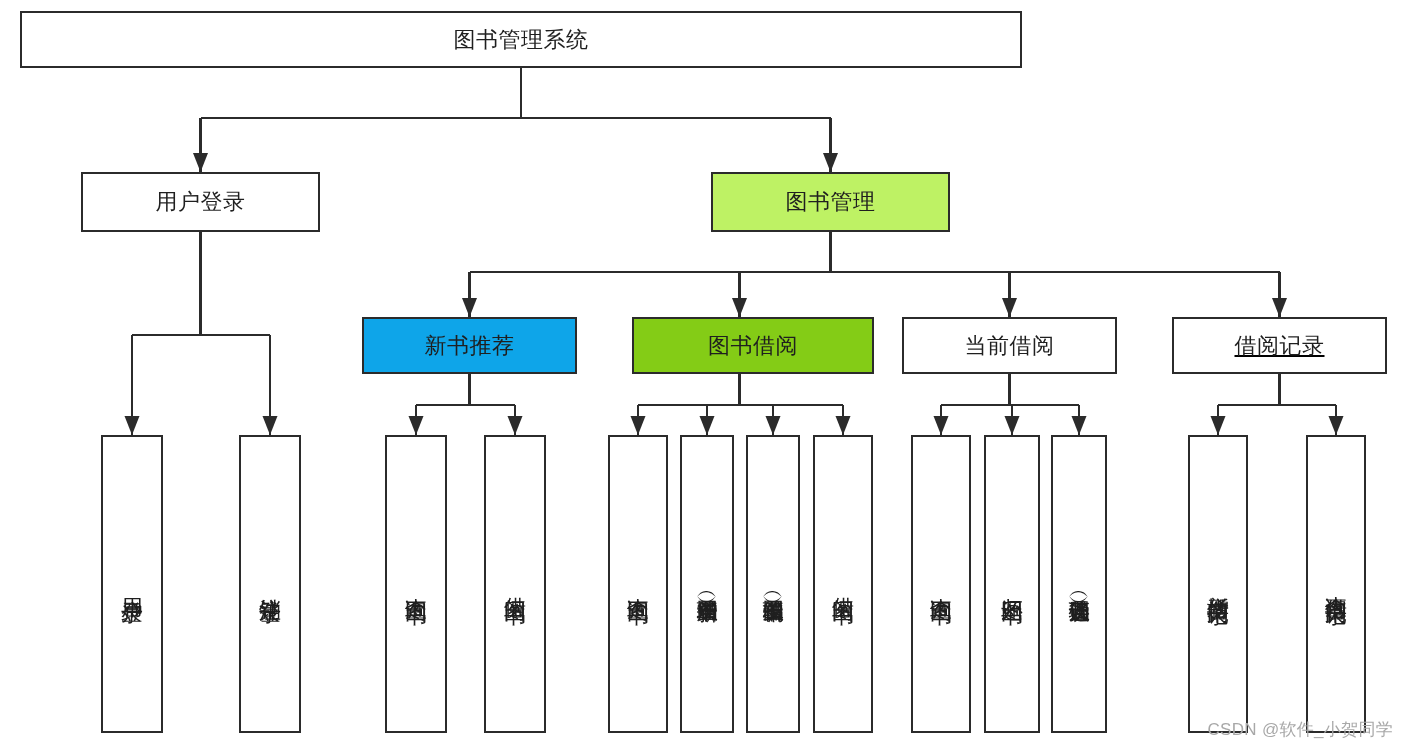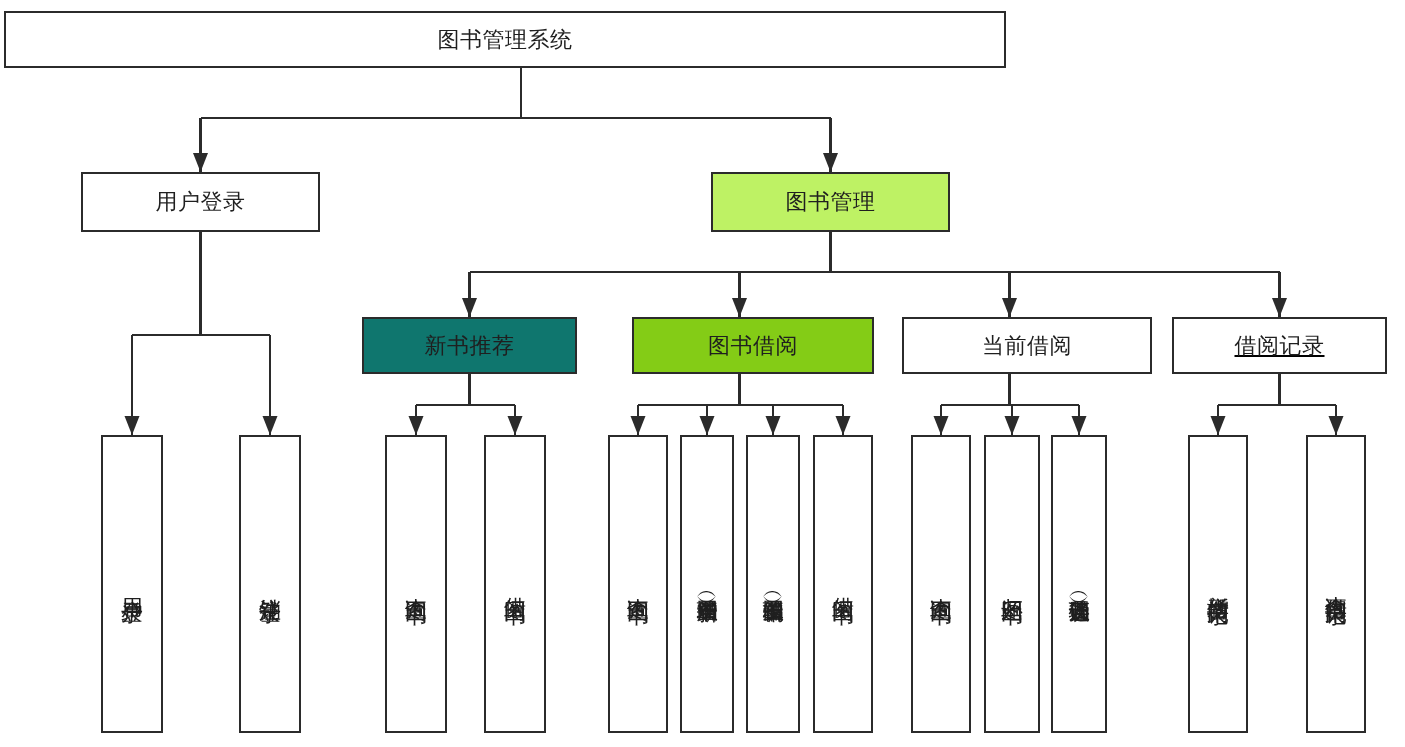--- a/index.html
+++ b/index.html
@@ -120,36 +120,36 @@
       <line x1="1079" y1="405" x2="1079" y2="435" stroke="#2b2b2b" stroke-width="2.6" shape-rendering="crispEdges"></line>
       <polygon points="1071.5,416 1086.5,416 1079,435" fill="#2b2b2b"></polygon>
       <line x1="1279.5" y1="374" x2="1279.5" y2="405" stroke="#2b2b2b" stroke-width="2.6" shape-rendering="crispEdges"></line>
       <line x1="1218" y1="405" x2="1336" y2="405" stroke="#2b2b2b" stroke-width="2.6" shape-rendering="crispEdges"></line>
       <line x1="1218" y1="405" x2="1218" y2="435" stroke="#2b2b2b" stroke-width="2.6" shape-rendering="crispEdges"></line>
       <polygon points="1210.5,416 1225.5,416 1218,435" fill="#2b2b2b"></polygon>
       <line x1="1336" y1="405" x2="1336" y2="435" stroke="#2b2b2b" stroke-width="2.6" shape-rendering="crispEdges"></line>
       <polygon points="1328.5,416 1343.5,416 1336,435" fill="#2b2b2b"></polygon>
     </svg>
   <div id="nodes">
-      <div class="node horiz" style="left: 4px; top: 11px; width: 1002px; height: 57px; border-color: rgb(43, 43, 43); background: rgb(255, 255, 255);">
+      <div class="node horiz" style="left: 20px; top: 11px; width: 1002px; height: 57px; border-color: rgb(43, 43, 43); background: rgb(255, 255, 255);">
         <span class="label" style="color: rgb(31, 31, 31);">图书管理系统</span>
       </div>
       <div class="node horiz" style="left: 81px; top: 172px; width: 239px; height: 60px; border-color: rgb(43, 43, 43); background: rgb(255, 255, 255);">
         <span class="label" style="color: rgb(31, 31, 31);">用户登录</span>
       </div>
       <div class="node horiz" style="left: 711px; top: 172px; width: 239px; height: 60px; border-color: rgb(43, 43, 43); background: #bef264;">
         <span class="label" style="color: rgb(31, 31, 31);">图书管理</span>
       </div>
-      <div class="node horiz" style="left: 362px; top: 317px; width: 215px; height: 57px; border-color: rgb(43, 43, 43); background: #0f766e;">
+      <div class="node horiz" style="left: 362px; top: 317px; width: 215px; height: 57px; border-color: rgb(43, 43, 43); background: #0ea5e9;">
         <span class="label" style="color: rgb(31, 31, 31);">新书推荐</span>
       </div>
       <div class="node horiz" style="left: 632px; top: 317px; width: 242px; height: 57px; border-color: rgb(43, 43, 43); background: #84cc16;">
         <span class="label" style="color: rgb(31, 31, 31);">图书借阅</span>
       </div>
-      <div class="node horiz" style="left: 902px; top: 317px; width: 250px; height: 57px; border-color: rgb(43, 43, 43); background: rgb(255, 255, 255);">
+      <div class="node horiz" style="left: 902px; top: 317px; width: 215px; height: 57px; border-color: rgb(43, 43, 43); background: rgb(255, 255, 255);">
         <span class="label" style="color: rgb(31, 31, 31);">当前借阅</span>
       </div>
       <div class="node horiz" style="left: 1172px; top: 317px; width: 215px; height: 57px; border-color: rgb(43, 43, 43); background: rgb(255, 255, 255); text-decoration: underline;">
         <span class="label" style="color: rgb(31, 31, 31);">借阅记录</span>
       </div>
       <div class="node vert" style="left: 101px; top: 435px; width: 62px; height: 298px; border-color: rgb(43, 43, 43); background: rgb(255, 255, 255);">
         <span class="label" style="color: rgb(31, 31, 31);">用户登录</span>
       </div>
       <div class="node vert" style="left: 239px; top: 435px; width: 62px; height: 298px; border-color: rgb(43, 43, 43); background: rgb(255, 255, 255);">
         <span class="label" style="color: rgb(31, 31, 31);">注销登录</span>
@@ -181,13 +181,14 @@
       <div class="node vert tight" style="left: 1051px; top: 435px; width: 56px; height: 298px; border-color: rgb(43, 43, 43); background: rgb(255, 255, 255);">
         <span class="label" style="color: rgb(31, 31, 31);">确认归还（管理员）</span>
       </div>
       <div class="node vert" style="left: 1188px; top: 435px; width: 60px; height: 298px; border-color: rgb(43, 43, 43); background: rgb(255, 255, 255);">
         <span class="label" style="color: rgb(31, 31, 31);">新增借阅记录</span>
       </div>
       <div class="node vert" style="left: 1306px; top: 435px; width: 60px; height: 298px; border-color: rgb(43, 43, 43); background: rgb(255, 255, 255);">
         <span class="label" style="color: rgb(31, 31, 31);">查询借阅记录</span>
       </div>
     </div>
+  <div id="watermark">CSDN @软件_小贺同学</div>
 </div>
 
 </body></html>

